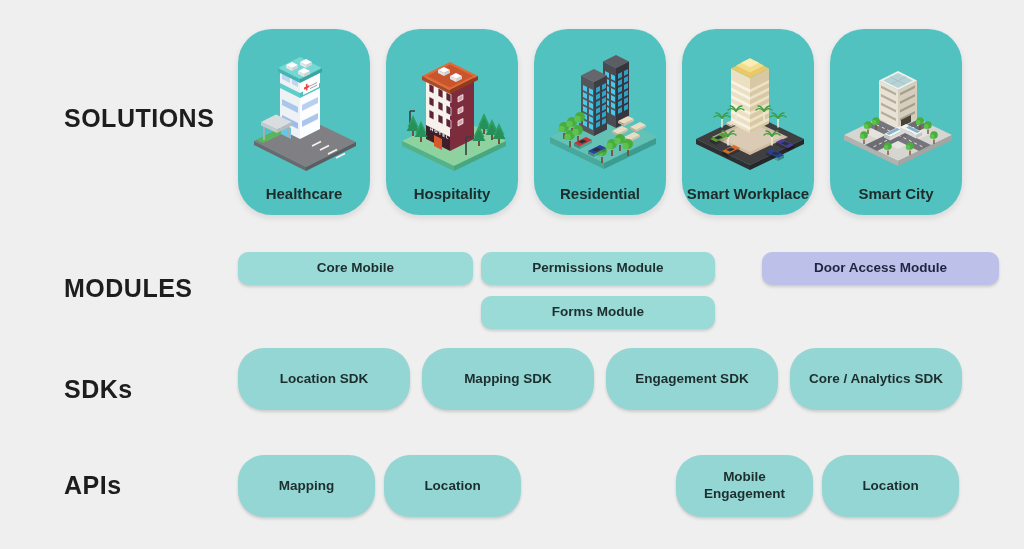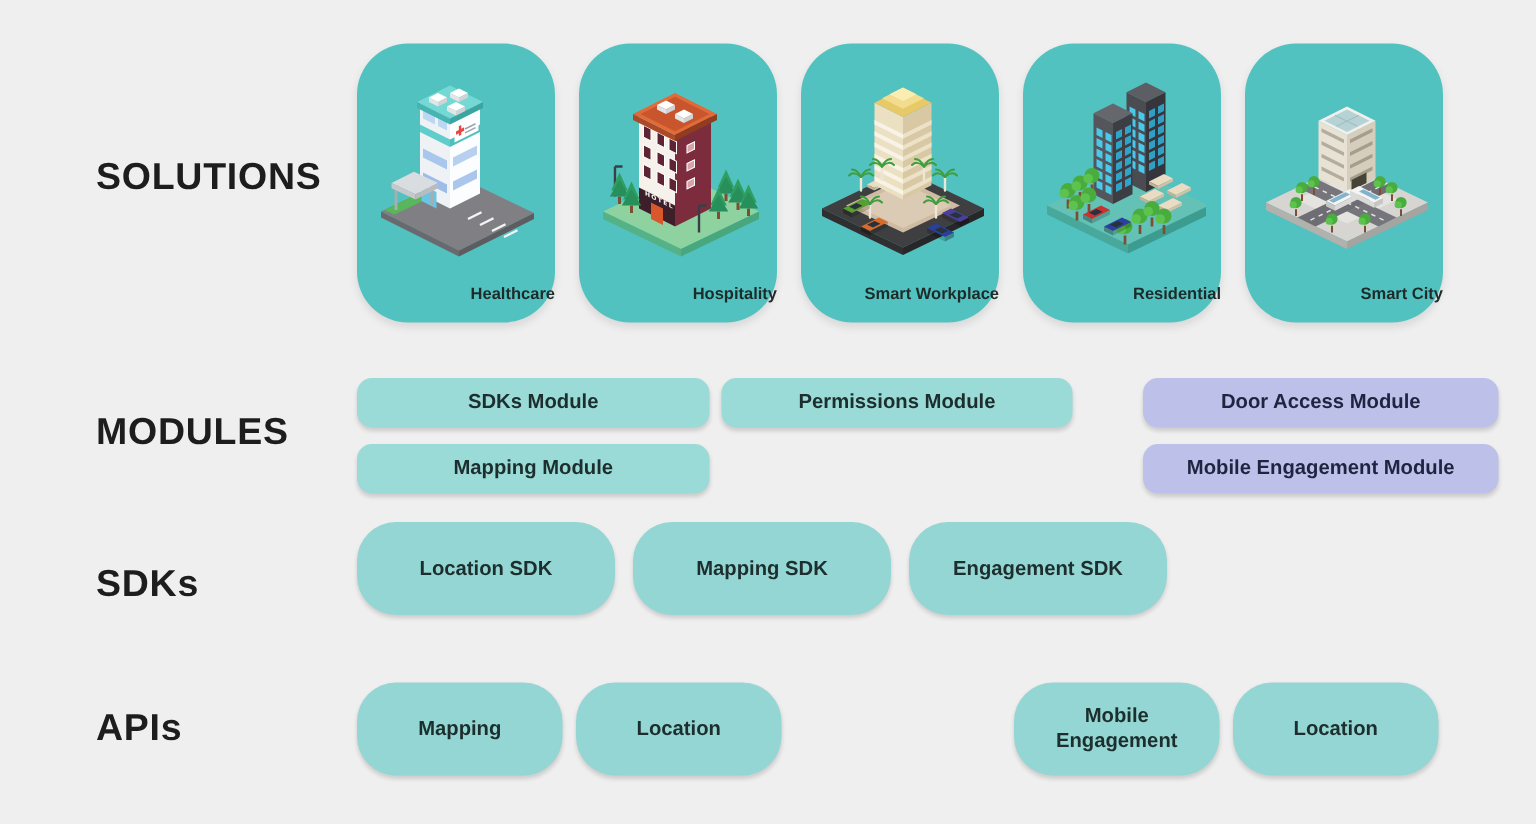--- a/index.html
+++ b/index.html
@@ -19,21 +19,21 @@
   
   .cards{position:absolute;left:238px;top:29px;display:flex;gap:16px;}
   .sol-card{
     width:132px;height:186px;border-radius:34px;
     background:var(--card-teal,#51c2bf);
     position:relative;box-shadow:0 3px 6px rgba(0,0,0,.10);
   }
   .sol-card svg{display:block;margin:24px auto 0;}
   .sol-label{
     position:absolute;bottom:13px;left:0;right:0;
-    text-align:right;font-size:11px;font-weight:bold;
+    text-align:center;font-size:15px;font-weight:bold;
     color:#1d2b2b;
   }
   
   .pill{
     position:absolute;display:flex;align-items:center;justify-content:center;
     background:var(--pill-teal,#9adad7);
     color:var(--pill-text-teal,#1c2e2e);
     font-size:13.5px;font-weight:bold;text-align:center;
     box-shadow:0 2px 3px rgba(0,0,0,.15);
     padding:0 10px;box-sizing:border-box;line-height:1.25;
@@ -193,20 +193,108 @@
         <use href="#conifer" x="88" y="78"></use>
           <use href="#conifer" x="96" y="84"></use>
         <use href="#conifer" x="103" y="88"></use>
           <use href="#conifer" x="83" y="90"></use>
       </svg>
       <div class="sol-label">Hospitality</div>
     </div>
 
     <div class="sol-card">
       <svg width="112" height="124" viewBox="0 0 112 124">
+        <polygon points="6,84 60,58 114,84 60,110" fill="#63c1b6"></polygon>
+        <polygon points="6,84 60,110 60,116 6,90" fill="#48a89b"></polygon>
+        <polygon points="60,110 114,84 114,90 60,116" fill="#3d9c90"></polygon>
+
+        <polygon points="59,8.5 72,2 85,8.5 72,15" fill="#5d5d64"></polygon>
+        <polygon points="59,8.5 72,15 72,75 59,68.5" fill="#4b4b52"></polygon>
+        <polygon points="72,15 85,8.5 85,68.5 72,75" fill="#35353b"></polygon>
+        <g fill="#49c8ea">
+          <use href="#winL" x="61" y="18"></use>
+            <use href="#winL" x="61" y="25"></use>
+            <use href="#winL" x="61" y="32"></use>
+            <use href="#winL" x="61" y="39"></use>
+            <use href="#winL" x="61" y="46"></use>
+            <use href="#winL" x="61" y="53"></use>
+          <use href="#winL" x="67" y="21"></use>
+            <use href="#winL" x="67" y="28"></use>
+            <use href="#winL" x="67" y="35"></use>
+            <use href="#winL" x="67" y="42"></use>
+            <use href="#winL" x="67" y="49"></use>
+            <use href="#winL" x="67" y="56"></use>
+        </g>
+        <g fill="#2f9fc4">
+          <use href="#winR" x="74" y="19"></use>
+            <use href="#winR" x="74" y="26"></use>
+            <use href="#winR" x="74" y="33"></use>
+            <use href="#winR" x="74" y="40"></use>
+            <use href="#winR" x="74" y="47"></use>
+            <use href="#winR" x="74" y="54"></use>
+          <use href="#winR" x="80" y="16"></use>
+            <use href="#winR" x="80" y="23"></use>
+            <use href="#winR" x="80" y="30"></use>
+            <use href="#winR" x="80" y="37"></use>
+            <use href="#winR" x="80" y="44"></use>
+            <use href="#winR" x="80" y="51"></use>
+        </g>
+
+        <polygon points="37,22.5 50,16 63,22.5 50,29" fill="#66666d"></polygon>
+        <polygon points="37,22.5 50,29 50,83 37,76.5" fill="#55555c"></polygon>
+        <polygon points="50,29 63,22.5 63,76.5 50,83" fill="#3d3d44"></polygon>
+        <g fill="#4ac9eb">
+          <use href="#winL" x="39" y="32"></use>
+            <use href="#winL" x="39" y="39"></use>
+            <use href="#winL" x="39" y="46"></use>
+            <use href="#winL" x="39" y="53"></use>
+            <use href="#winL" x="39" y="60"></use>
+            <use href="#winL" x="39" y="67"></use>
+          <use href="#winL" x="45" y="35"></use>
+            <use href="#winL" x="45" y="42"></use>
+            <use href="#winL" x="45" y="49"></use>
+            <use href="#winL" x="45" y="56"></use>
+            <use href="#winL" x="45" y="63"></use>
+            <use href="#winL" x="45" y="70"></use>
+        </g>
+        <g fill="#2fa3c8">
+          <use href="#winR" x="52" y="33"></use>
+            <use href="#winR" x="52" y="40"></use>
+            <use href="#winR" x="52" y="47"></use>
+            <use href="#winR" x="52" y="54"></use>
+            <use href="#winR" x="52" y="61"></use>
+            <use href="#winR" x="52" y="68"></use>
+          <use href="#winR" x="58" y="30"></use>
+            <use href="#winR" x="58" y="37"></use>
+            <use href="#winR" x="58" y="44"></use>
+            <use href="#winR" x="58" y="51"></use>
+            <use href="#winR" x="58" y="58"></use>
+            <use href="#winR" x="58" y="65"></use>
+        </g>
+        <use href="#shed" x="74" y="68"></use>
+          <use href="#shed" x="86" y="74"></use>
+        <use href="#shed" x="68" y="78"></use>
+          <use href="#shed" x="80" y="84"></use>
+        <use href="#dtree" x="20" y="82"></use>
+          <use href="#dtree" x="28" y="77"></use>
+          <use href="#dtree" x="36" y="72"></use>
+        <use href="#dtree" x="26" y="90"></use>
+          <use href="#dtree" x="34" y="85"></use>
+        <use href="#dtree" x="68" y="99"></use>
+          <use href="#dtree" x="76" y="94"></use>
+          <use href="#dtree" x="84" y="99"></use>
+        <use href="#dtree" x="58" y="106"></use>
+        <use href="#car" x="30" y="86" style="color:#c83232"></use>
+        <use href="#car" x="44" y="94" style="color:#2b3f9e"></use>
+      </svg>
+      <div class="sol-label">Residential</div>
+    </div>
+
+    <div class="sol-card">
+      <svg width="112" height="124" viewBox="0 0 112 124">
         <polygon points="4,86 58,60 112,86 58,112" fill="#3f3f41"></polygon>
         <polygon points="4,86 58,112 58,117 4,91" fill="#2f2f31"></polygon>
         <polygon points="58,112 112,86 112,91 58,117" fill="#272729"></polygon>
         <polygon points="20,84 58,66 96,84 58,102" fill="#cfbba2"></polygon>
         <polygon points="26,84 58,69 90,84 58,99" fill="#dccbb4"></polygon>
         <use href="#shed" transform="translate(34,70) scale(0.8)"></use>
         <use href="#shed" transform="translate(62,64) scale(0.8)"></use>
         <polygon points="39,15.5 58,25 58,80 39,70.5" fill="#ece0c2"></polygon>
         <polygon points="58,25 77,15.5 77,70.5 58,80" fill="#d8c9a4"></polygon>
         <g fill="#f8f3e6">
@@ -237,108 +325,20 @@
         <use href="#car" x="18" y="82" style="color:#5a9e2f"></use>
         <use href="#car" x="30" y="94" style="color:#d96b2a"></use>
         <use href="#car" transform="translate(92,98) scale(-1,1)" style="color:#2b3f9e"></use>
         <use href="#car" transform="translate(102,88) scale(-1,1)" style="color:#4a3f9e"></use>
       </svg>
       <div class="sol-label">Smart Workplace</div>
     </div>
 
     <div class="sol-card">
       <svg width="112" height="124" viewBox="0 0 112 124">
-        <polygon points="6,84 60,58 114,84 60,110" fill="#63c1b6"></polygon>
-        <polygon points="6,84 60,110 60,116 6,90" fill="#48a89b"></polygon>
-        <polygon points="60,110 114,84 114,90 60,116" fill="#3d9c90"></polygon>
-
-        <polygon points="59,8.5 72,2 85,8.5 72,15" fill="#5d5d64"></polygon>
-        <polygon points="59,8.5 72,15 72,75 59,68.5" fill="#4b4b52"></polygon>
-        <polygon points="72,15 85,8.5 85,68.5 72,75" fill="#35353b"></polygon>
-        <g fill="#49c8ea">
-          <use href="#winL" x="61" y="18"></use>
-            <use href="#winL" x="61" y="25"></use>
-            <use href="#winL" x="61" y="32"></use>
-            <use href="#winL" x="61" y="39"></use>
-            <use href="#winL" x="61" y="46"></use>
-            <use href="#winL" x="61" y="53"></use>
-          <use href="#winL" x="67" y="21"></use>
-            <use href="#winL" x="67" y="28"></use>
-            <use href="#winL" x="67" y="35"></use>
-            <use href="#winL" x="67" y="42"></use>
-            <use href="#winL" x="67" y="49"></use>
-            <use href="#winL" x="67" y="56"></use>
-        </g>
-        <g fill="#2f9fc4">
-          <use href="#winR" x="74" y="19"></use>
-            <use href="#winR" x="74" y="26"></use>
-            <use href="#winR" x="74" y="33"></use>
-            <use href="#winR" x="74" y="40"></use>
-            <use href="#winR" x="74" y="47"></use>
-            <use href="#winR" x="74" y="54"></use>
-          <use href="#winR" x="80" y="16"></use>
-            <use href="#winR" x="80" y="23"></use>
-            <use href="#winR" x="80" y="30"></use>
-            <use href="#winR" x="80" y="37"></use>
-            <use href="#winR" x="80" y="44"></use>
-            <use href="#winR" x="80" y="51"></use>
-        </g>
-
-        <polygon points="37,22.5 50,16 63,22.5 50,29" fill="#66666d"></polygon>
-        <polygon points="37,22.5 50,29 50,83 37,76.5" fill="#55555c"></polygon>
-        <polygon points="50,29 63,22.5 63,76.5 50,83" fill="#3d3d44"></polygon>
-        <g fill="#4ac9eb">
-          <use href="#winL" x="39" y="32"></use>
-            <use href="#winL" x="39" y="39"></use>
-            <use href="#winL" x="39" y="46"></use>
-            <use href="#winL" x="39" y="53"></use>
-            <use href="#winL" x="39" y="60"></use>
-            <use href="#winL" x="39" y="67"></use>
-          <use href="#winL" x="45" y="35"></use>
-            <use href="#winL" x="45" y="42"></use>
-            <use href="#winL" x="45" y="49"></use>
-            <use href="#winL" x="45" y="56"></use>
-            <use href="#winL" x="45" y="63"></use>
-            <use href="#winL" x="45" y="70"></use>
-        </g>
-        <g fill="#2fa3c8">
-          <use href="#winR" x="52" y="33"></use>
-            <use href="#winR" x="52" y="40"></use>
-            <use href="#winR" x="52" y="47"></use>
-            <use href="#winR" x="52" y="54"></use>
-            <use href="#winR" x="52" y="61"></use>
-            <use href="#winR" x="52" y="68"></use>
-          <use href="#winR" x="58" y="30"></use>
-            <use href="#winR" x="58" y="37"></use>
-            <use href="#winR" x="58" y="44"></use>
-            <use href="#winR" x="58" y="51"></use>
-            <use href="#winR" x="58" y="58"></use>
-            <use href="#winR" x="58" y="65"></use>
-        </g>
-        <use href="#shed" x="74" y="68"></use>
-          <use href="#shed" x="86" y="74"></use>
-        <use href="#shed" x="68" y="78"></use>
-          <use href="#shed" x="80" y="84"></use>
-        <use href="#dtree" x="20" y="82"></use>
-          <use href="#dtree" x="28" y="77"></use>
-          <use href="#dtree" x="36" y="72"></use>
-        <use href="#dtree" x="26" y="90"></use>
-          <use href="#dtree" x="34" y="85"></use>
-        <use href="#dtree" x="68" y="99"></use>
-          <use href="#dtree" x="76" y="94"></use>
-          <use href="#dtree" x="84" y="99"></use>
-        <use href="#dtree" x="58" y="106"></use>
-        <use href="#car" x="30" y="86" style="color:#c83232"></use>
-        <use href="#car" x="44" y="94" style="color:#2b3f9e"></use>
-      </svg>
-      <div class="sol-label">Residential</div>
-    </div>
-
-    <div class="sol-card">
-      <svg width="112" height="124" viewBox="0 0 112 124">
         <polygon points="4,82 58,56 112,82 58,108" fill="#d6d5d1"></polygon>
         <polygon points="4,82 58,108 58,113 4,87" fill="#b2b1ad"></polygon>
         <polygon points="58,108 112,82 112,87 58,113" fill="#a5a4a0"></polygon>
         <polygon points="24,80 58,64 92,80 58,96" fill="#e4e3df"></polygon>
         <polygon points="37,66 91,92 79,98 25,72" fill="#75757b"></polygon>
         <polygon points="79,66 91,72 37,98 25,92" fill="#6d6d73"></polygon>
         <g stroke="#ffffff" stroke-width="1" stroke-dasharray="3,3" opacity="0.8">
           <path d="M31,69 L85,95"></path>
             <path d="M85,69 L31,95"></path>
         </g>
@@ -368,28 +368,28 @@
         <use href="#dtree" transform="translate(88,78) scale(0.75)"></use>
         <use href="#dtree" transform="translate(24,88) scale(0.75)"></use>
         <use href="#dtree" transform="translate(94,88) scale(0.75)"></use>
         <use href="#dtree" transform="translate(48,99) scale(0.75)"></use>
         <use href="#dtree" transform="translate(70,99) scale(0.75)"></use>
       </svg>
       <div class="sol-label">Smart City</div>
     </div>
   </div>
 
-  <div class="pill module m-r1 m-c1">SDKs Module</div>
+  <div class="pill module m-r1 m-c1">Core Mobile</div>
   <div class="pill module m-r1 m-c2">Permissions Module</div>
   <div class="pill module purple m-r1 m-c3">Door Access Module</div>
-  <div class="pill module m-r2 m-c1">Mapping Module</div>
-  <div class="pill module purple m-r2 m-c3">Mobile Engagement Module</div>
+  <div class="pill module m-r2 m-c2">Forms Module</div>
 
   <div class="pill big s-row s-c1">Location SDK</div>
   <div class="pill big s-row s-c3">Engagement SDK</div>
   <div class="pill big s-row s-c2">Mapping SDK</div>
+  <div class="pill big s-row s-c4">Core / Analytics SDK</div>
 
   <div class="pill big a-row a-c1">Mapping</div>
   <div class="pill big a-row a-c2">Location</div>
   <div class="pill big a-row a-c4">Mobile Engagement</div>
   <div class="pill big a-row a-c5">Location</div>
 
 </div>
 
 </body></html>

